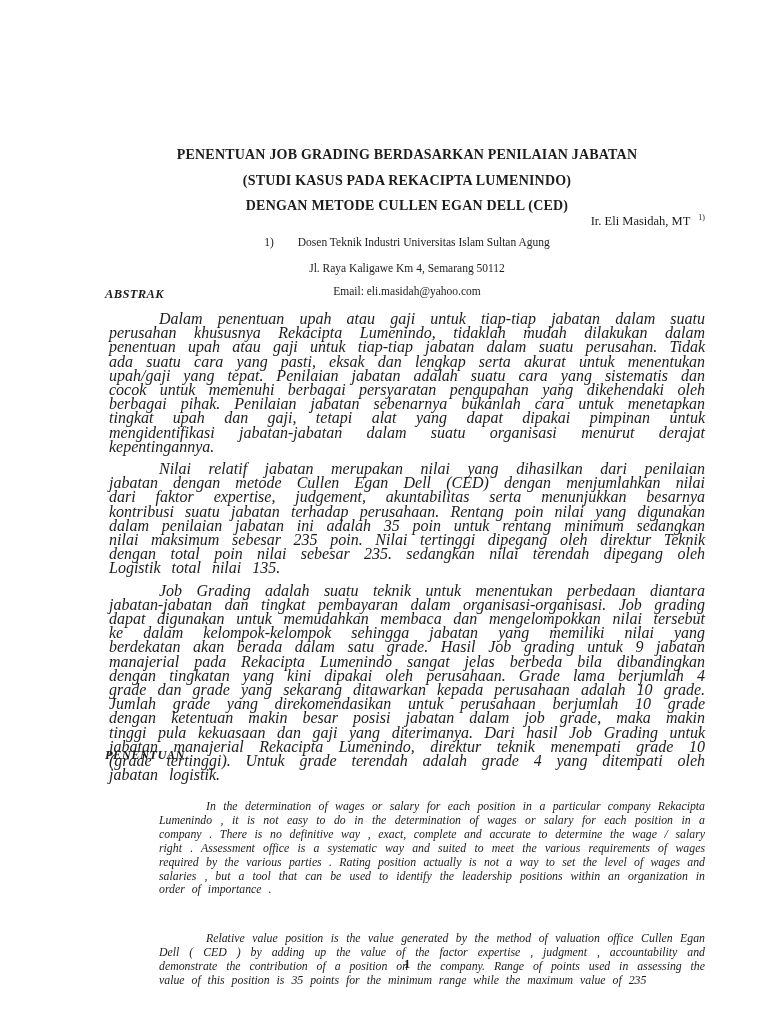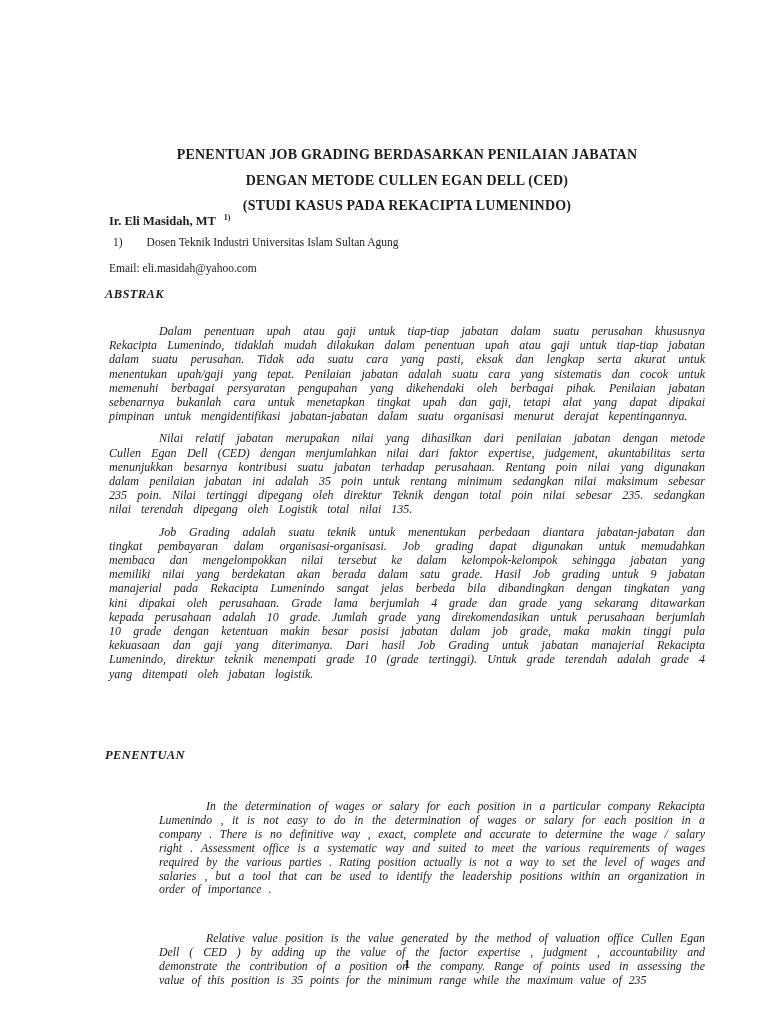--- a/index.html
+++ b/index.html
@@ -21,47 +21,47 @@
   .title {
     top: 130px;
     text-align: center;
     font-weight: 700;
     font-size: 14px;
     line-height: 17.5px;
     letter-spacing: 0.2px;
   }
   .author {
     top: 198px;
-    text-align: left;
-    font-weight: 700;
+    text-align: right;
+    font-weight: 400;
     font-size: 12.5px;
     line-height: 15px;
   }
   .author sup { font-size: 8px; }
   .affil {
     top: 215px;
-    text-align: left;
+    text-align: center;
     font-size: 11.5px;
     line-height: 14.3px;
   }
   .affil-marker { display: inline-block; margin-right: 16px; }
 
   .heading {
     font-style: italic;
     font-weight: 700;
     font-size: 12.5px;
     letter-spacing: 0.4px;
   }
   .h-abstrak { top: 275px; }
   .h-abstract { top: 736px; }
 
   .abstrak-body {
-    top: 308px;
+    top: 296px;
     font-style: italic;
-    font-size: 12px;
+    font-size: 16px;
     line-height: 14.2px;
     text-align: justify;
     word-spacing: 7px;
   }
   .abstrak-body p { text-indent: 50px; }
 
   .kata {
     top: 690px;
     font-style: italic;
     font-weight: 700;
@@ -89,32 +89,33 @@
     font-size: 12.5px;
   }
 </style>
 </head>
 <body>
 
 <div class="page">
 
   <header class="block title">
     <div>PENENTUAN JOB GRADING BERDASARKAN PENILAIAN JABATAN</div>
+    <div>(STUDI KASUS PADA REKACIPTA LUMENINDO)</div>
     <div>DENGAN METODE  CULLEN EGAN DELL (CED)</div>
-    <div>(STUDI KASUS PADA REKACIPTA LUMENINDO)</div>
   </header>
 
   <div class="block author">
     <span>Ir. Eli Masidah, MT</span><sup>1)</sup>
   </div>
 
   <div class="block affil">
     <div>
       <span class="affil-marker">1)</span><span>Dosen Teknik Industri Universitas Islam Sultan Agung</span>
     </div>
+    <div>Jl. Raya Kaligawe Km 4, Semarang 50112</div>
     <div>Email: eli.masidah@yahoo.com</div>
   </div>
 
   <h2 class="block heading h-abstrak">ABSTRAK</h2>
 
   <section class="block abstrak-body">
     <p>Dalam penentuan upah atau gaji untuk tiap-tiap jabatan dalam suatu perusahan khususnya Rekacipta Lumenindo, tidaklah mudah dilakukan dalam penentuan upah atau gaji untuk tiap-tiap jabatan dalam suatu perusahan. Tidak ada suatu cara yang pasti, eksak dan lengkap serta akurat untuk menentukan upah/gaji yang tepat. Penilaian jabatan adalah suatu cara yang sistematis dan cocok untuk memenuhi berbagai persyaratan pengupahan yang dikehendaki oleh berbagai pihak. Penilaian jabatan sebenarnya bukanlah cara untuk menetapkan tingkat upah dan gaji, tetapi alat yang dapat dipakai pimpinan untuk mengidentifikasi jabatan-jabatan dalam suatu organisasi menurut derajat kepentingannya.</p>
     <p>Nilai relatif jabatan merupakan nilai yang dihasilkan dari penilaian jabatan dengan metode Cullen Egan Dell (CED) dengan menjumlahkan nilai dari faktor expertise, judgement, akuntabilitas serta menunjukkan besarnya kontribusi suatu jabatan terhadap perusahaan. Rentang poin nilai yang digunakan dalam penilaian jabatan ini adalah 35 poin untuk rentang minimum sedangkan nilai maksimum sebesar 235 poin. Nilai tertinggi dipegang oleh direktur Teknik dengan total poin nilai sebesar 235. sedangkan nilai terendah dipegang oleh Logistik total nilai 135.</p>
     <p>Job Grading adalah suatu teknik untuk menentukan perbedaan diantara jabatan-jabatan dan tingkat pembayaran dalam organisasi-organisasi. Job grading dapat digunakan untuk memudahkan membaca dan mengelompokkan nilai tersebut ke dalam kelompok-kelompok sehingga jabatan yang memiliki nilai yang berdekatan akan berada dalam satu grade. Hasil Job grading untuk 9 jabatan manajerial pada Rekacipta Lumenindo sangat jelas berbeda bila dibandingkan dengan tingkatan yang kini dipakai oleh perusahaan. Grade lama berjumlah 4 grade dan grade yang sekarang ditawarkan kepada perusahaan adalah 10 grade. Jumlah grade yang direkomendasikan untuk perusahaan berjumlah 10 grade dengan ketentuan makin besar posisi jabatan dalam job grade, maka makin tinggi pula kekuasaan dan gaji yang diterimanya. Dari hasil Job Grading untuk jabatan manajerial Rekacipta Lumenindo, direktur teknik menempati grade 10 (grade tertinggi). Untuk grade terendah adalah grade 4 yang ditempati oleh jabatan logistik.</p>
   </section>

